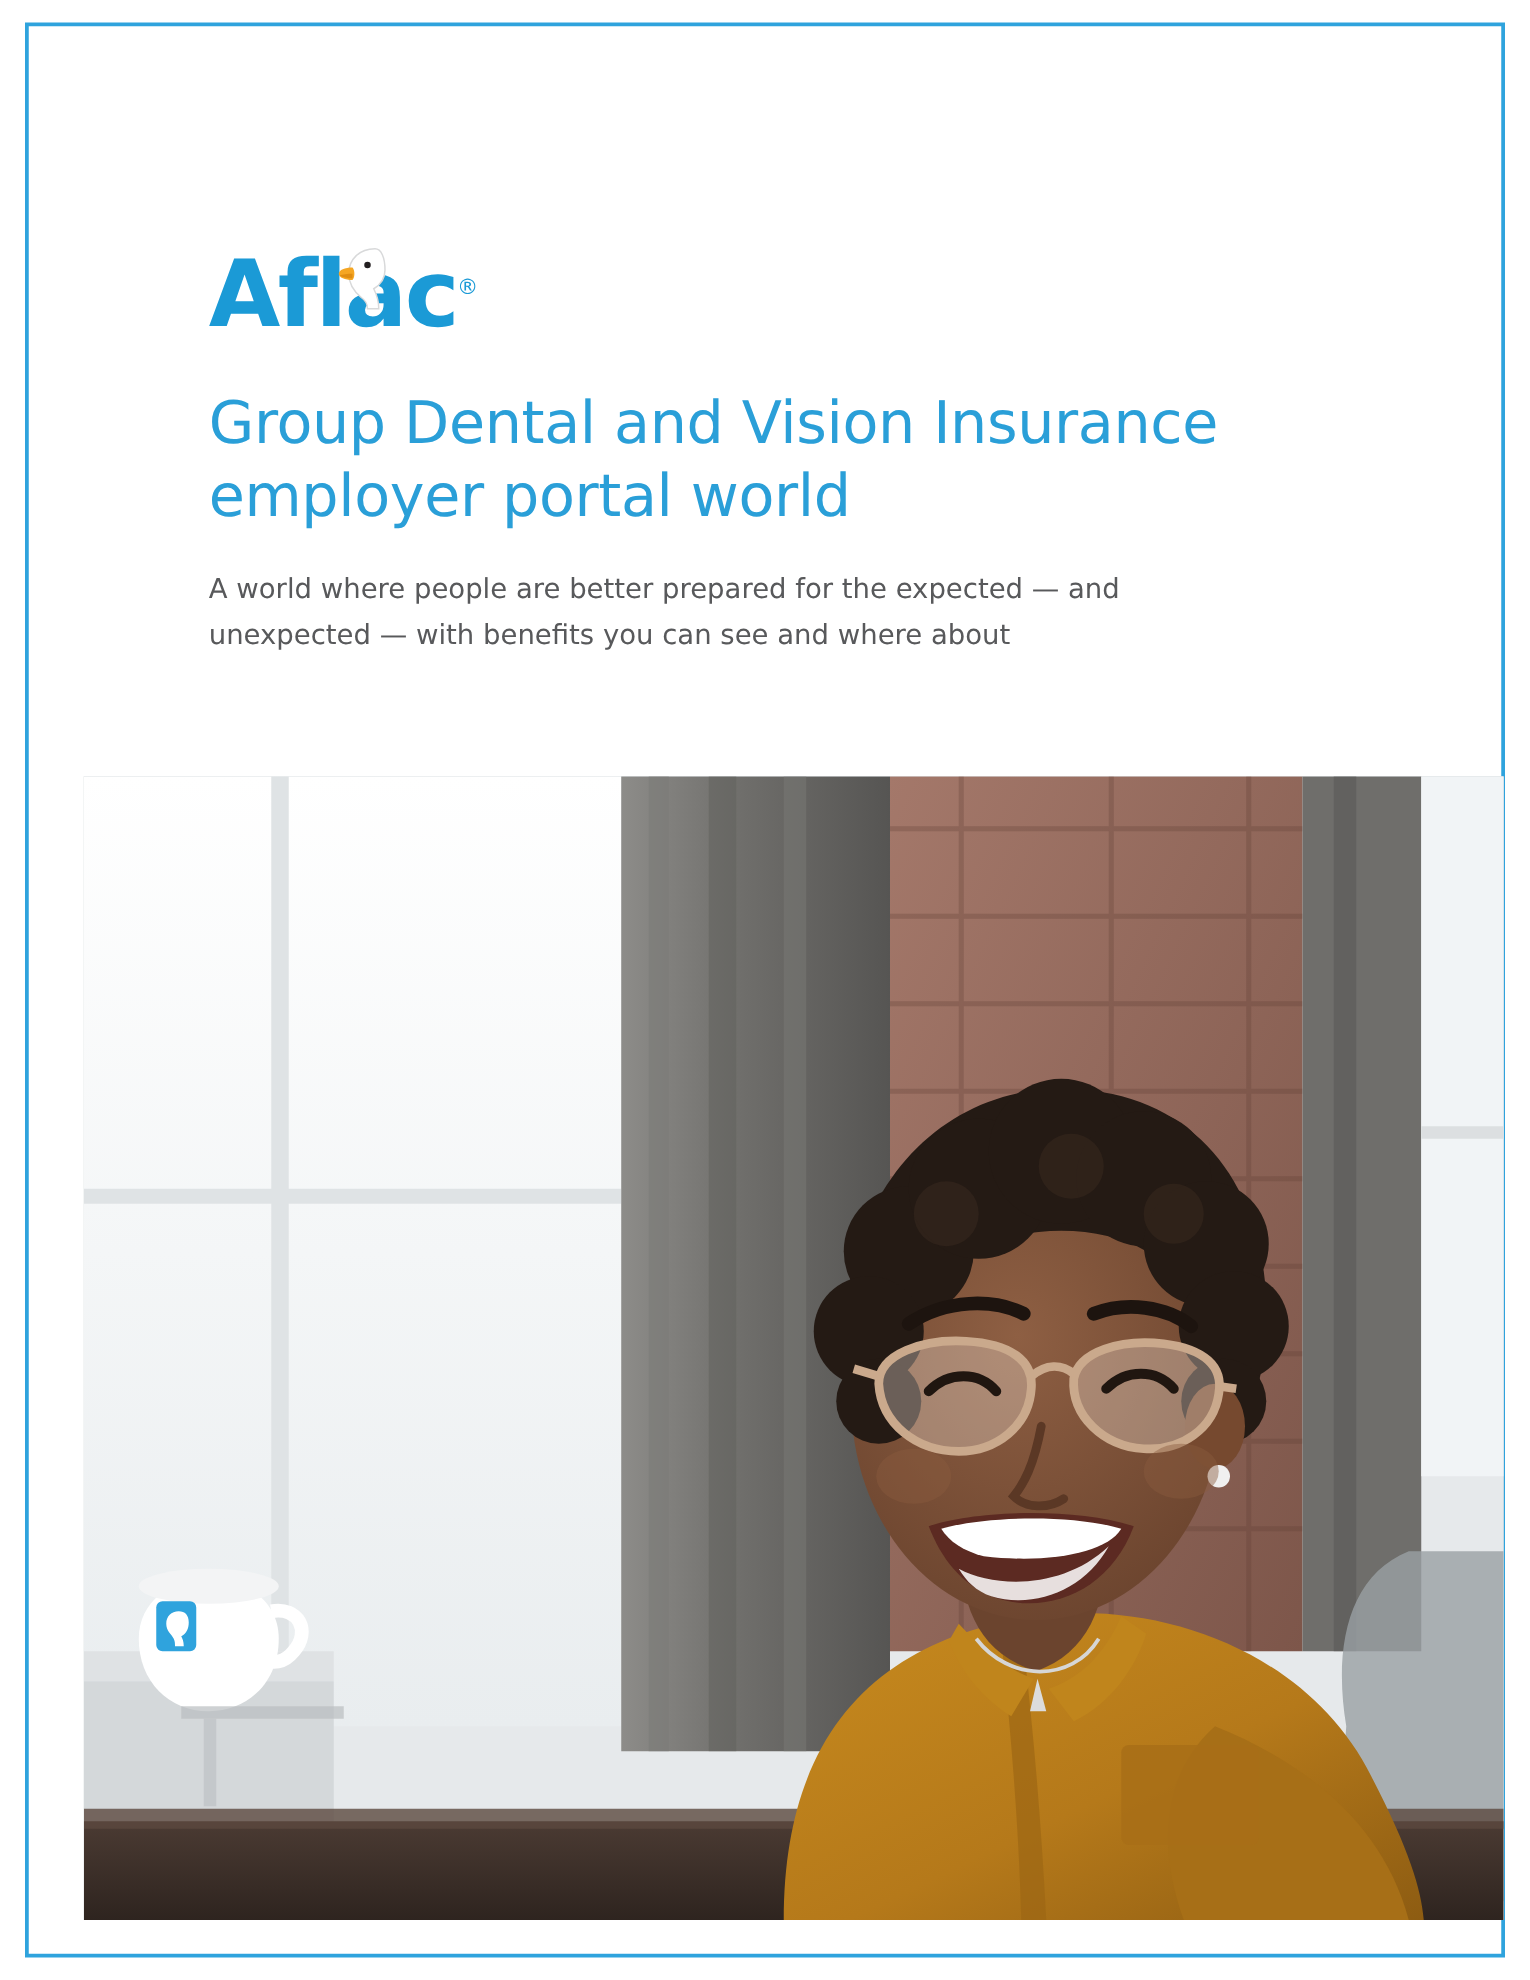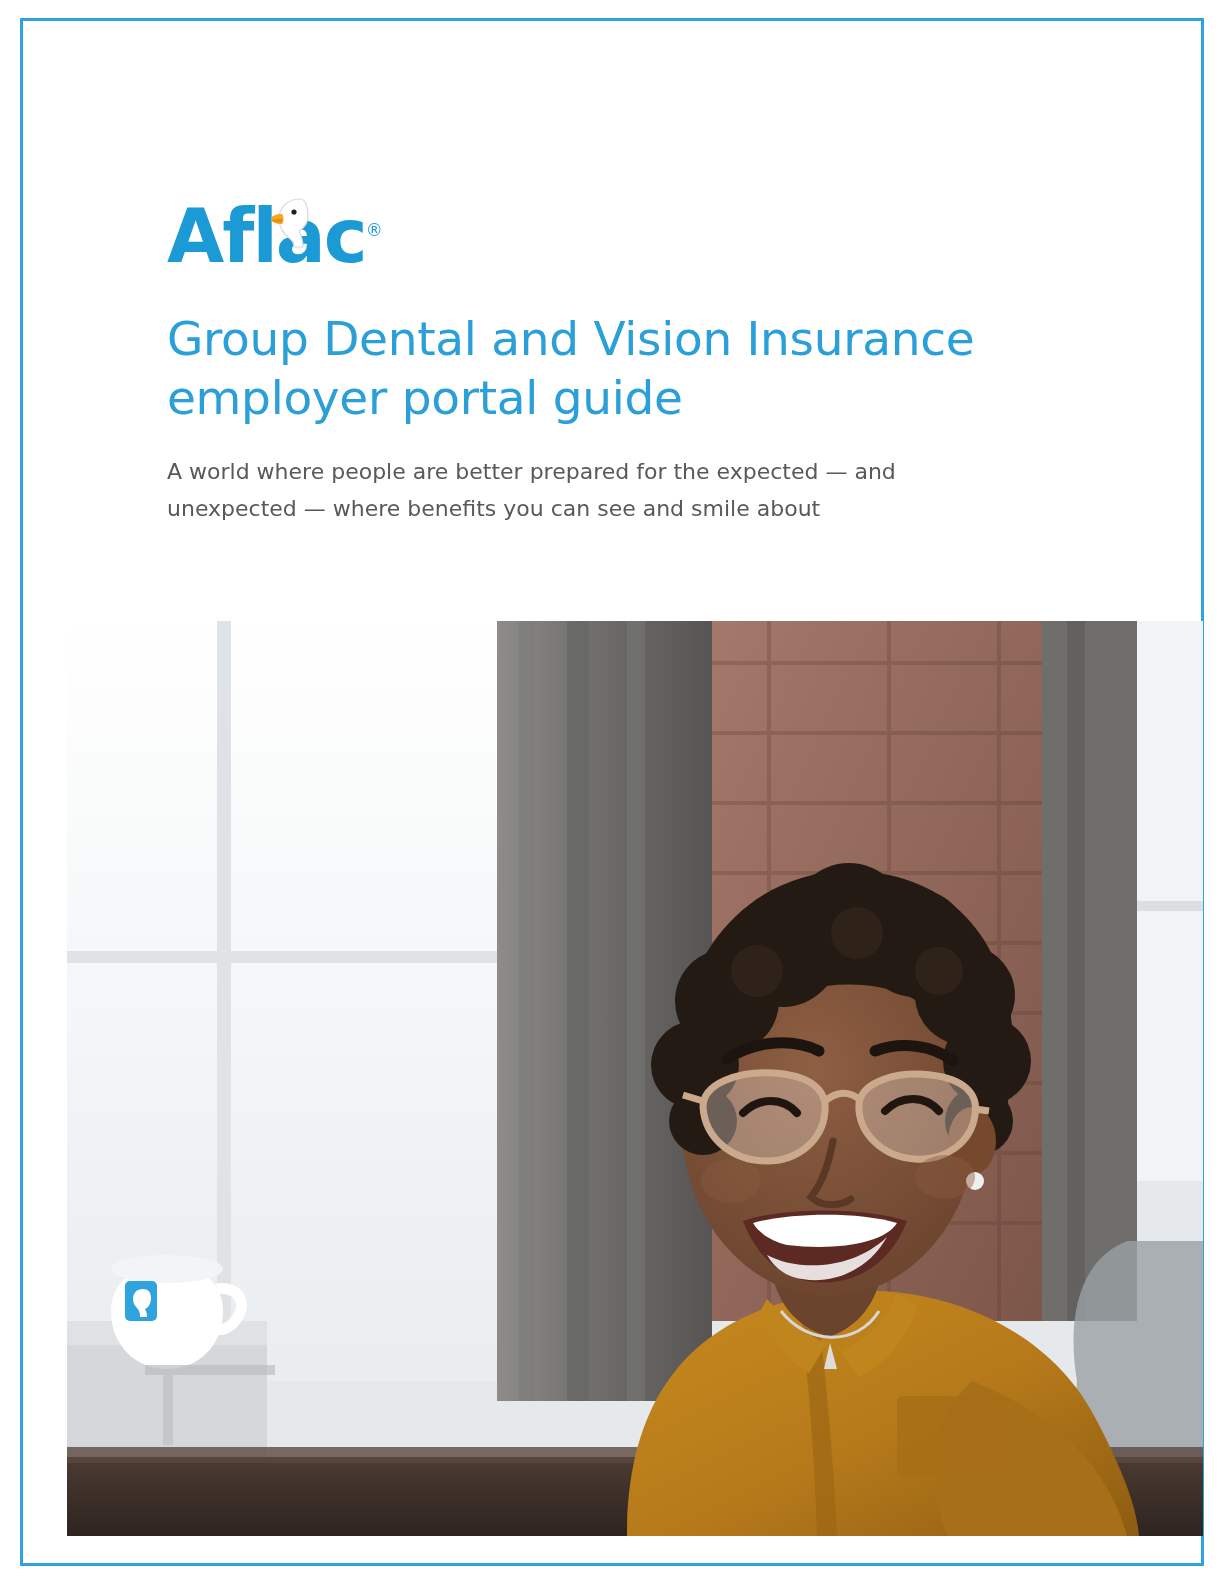--- a/index.html
+++ b/index.html
@@ -122,22 +122,22 @@
 
           <path d="M30 4 C18 4 9 12 9 24 C9 32 13 38 19 43 C22 45 24 48 24 52 L33 52 C33 44 31 40 29 36 C34 33 38 28 38 21 C38 11 35 4 30 4 Z" fill="#ffffff" stroke="#d8d9da" stroke-width="1.2"></path>
 
           <circle cx="24" cy="17" r="2.6" fill="#231f20"></circle>
 
           <path d="M12 19 C6 19 1 21 1 24 C1 27 6 29 12 29 C14 27 14 21 12 19 Z" fill="#f5a623"></path>
           <path d="M12 24 C8 24 4 24.5 1.5 25.3 C4 26.6 8 27.6 12 27.6 Z" fill="#e08d12"></path>
         </svg>
       </div>
 
-      <h1 class="doc-title">Group Dental and Vision Insurance employer portal guide</h1>
-      <p class="doc-subtitle">A world where people are better prepared for the expected — and unexpected — where benefits you can see and smile about</p>
+      <h1 class="doc-title">Group Dental and Vision Insurance employer portal world</h1>
+      <p class="doc-subtitle">A world where people are better prepared for the expected — and unexpected — with benefits you can see and where about</p>
     </div>
 
     <div class="hero">
       <svg viewBox="0 0 1136 915" preserveAspectRatio="xMidYMid slice" aria-hidden="true">
         <defs>
           <linearGradient id="winLight" x1="0" y1="0" x2="0" y2="1">
             <stop offset="0%" stop-color="#ffffff"></stop>
             <stop offset="100%" stop-color="#e9edef"></stop>
           </linearGradient>
           <linearGradient id="curtain" x1="0" y1="0" x2="1" y2="0">

